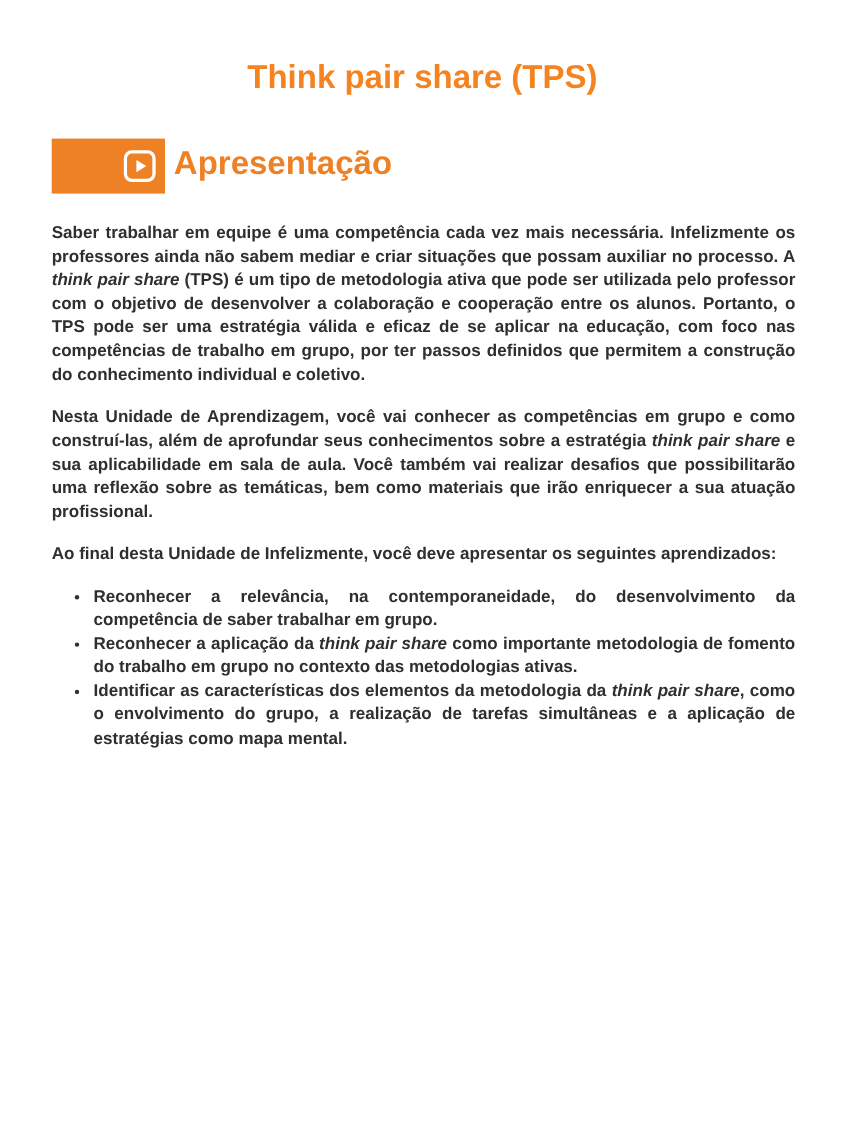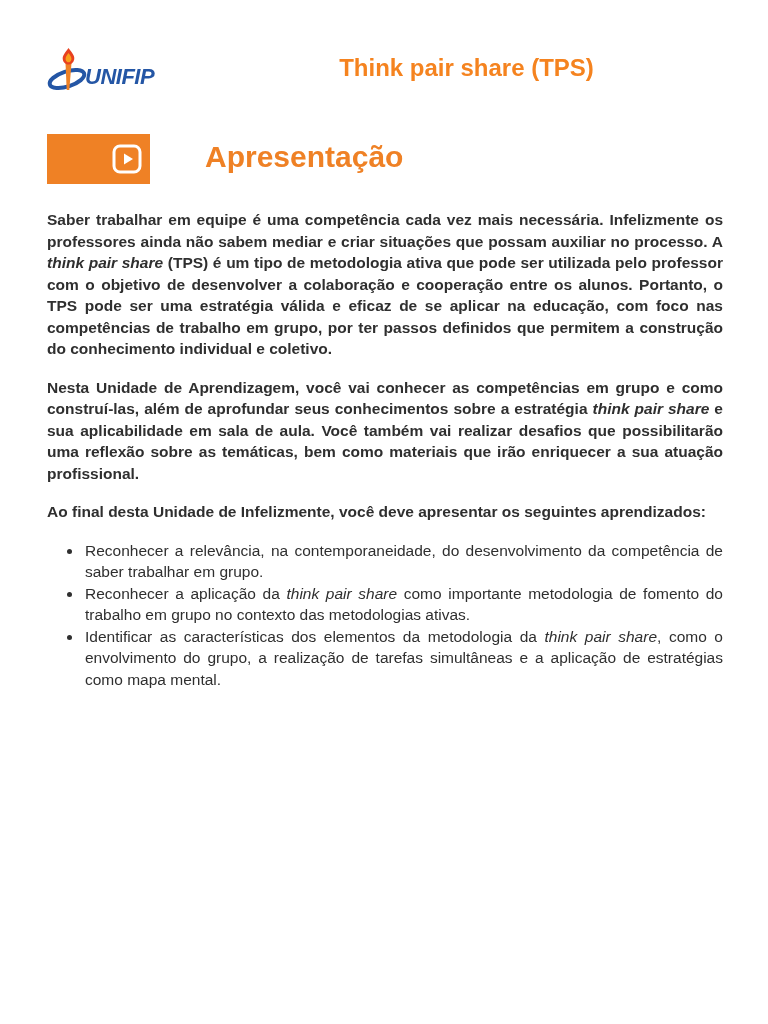--- a/index.html
+++ b/index.html
@@ -24,31 +24,30 @@
   }
   .logo svg { display:block; }
   .brand {
     font-style:italic; font-weight:bold;
     font-size:22px; letter-spacing:-0.5px;
     color:#2456a5;
     margin-left:-6px; margin-top:10px;
   }
   .doc-title {
     flex:1; text-align:center;
-    font-size:24px; font-weight:bold;
+    font-size:30px; font-weight:bold;
     color:#f5831f;
     padding-top:6px;
     letter-spacing:0;
   }
 
   
   .section-head {
     display:flex; align-items:center;
     margin:38px 45px 0 47px;
-    gap:47px;
   }
   .banner {
     width:103px; height:50px;
     background:#ef8125;
     display:flex; align-items:center; justify-content:flex-end;
     padding-right:8px;
     flex:0 0 auto;
   }
   .banner svg { display:block; }
   .section-title {
@@ -72,45 +71,29 @@
   ul.objectives {
     margin:7px 0 0 0;
     padding-left:36px;
     list-style:disc;
   }
   ul.objectives li {
     margin:0;
     padding-left:2px;
     text-align:justify;
     line-height:21.5px;
+    font-weight:bold;
   }
 </style>
 </head>
 <body>
 
 <div class="page">
 
   <div class="header">
-    <div class="logo">
-      <span>
-        <svg width="46" height="48" viewBox="0 0 46 48">
-
-          <g transform="rotate(-18 22 31)">
-            <ellipse cx="22" cy="31" rx="18" ry="7.5" fill="none" stroke="#2456a5" stroke-width="4"></ellipse>
-          </g>
-
-          <path d="M20.5 15 L26.5 15 L24.3 42 L21.7 42 Z" fill="#ef8125"></path>
-
-          <path d="M23.5 0 C27 5 30 7.5 29.2 11.5 C28.5 15 26 16.5 23.5 16.5 C21 16.5 18.4 15 17.8 11.5 C17.1 7.5 20 5 23.5 0 Z" fill="#e8411f"></path>
-
-          <path d="M23.5 5 C25.4 7.8 26.8 9.2 26.4 11.5 C26 13.4 24.8 14.3 23.5 14.3 C22.2 14.3 20.9 13.4 20.6 11.5 C20.2 9.2 21.6 7.8 23.5 5 Z" fill="#f9a11b"></path>
-        </svg>
-      </span>
-      <span class="brand">UNIFIP</span>
-    </div>
     <div class="doc-title">Think pair share (TPS)</div>
   </div>
 
   <div class="section-head">
     <div class="banner">
       <span>
         <svg width="30" height="30" viewBox="0 0 30 30">
           <rect x="2" y="2" width="26" height="26" rx="6" ry="6" fill="none" stroke="#ffffff" stroke-width="3"></rect>
           <polygon points="12,9.5 21,15 12,20.5" fill="#ffffff"></polygon>
         </svg>

